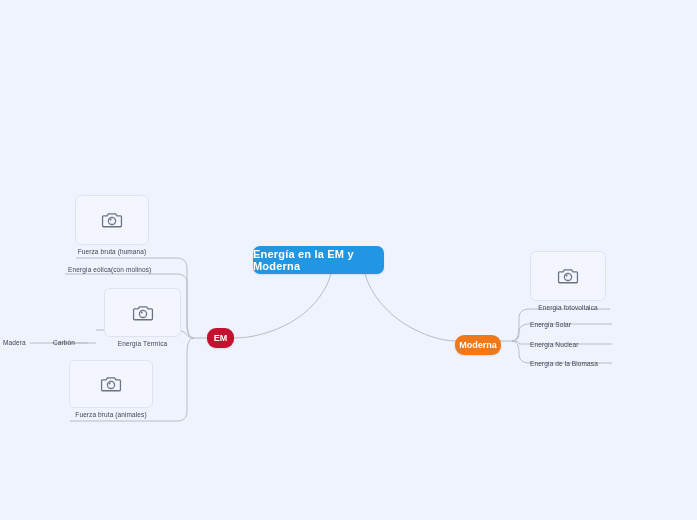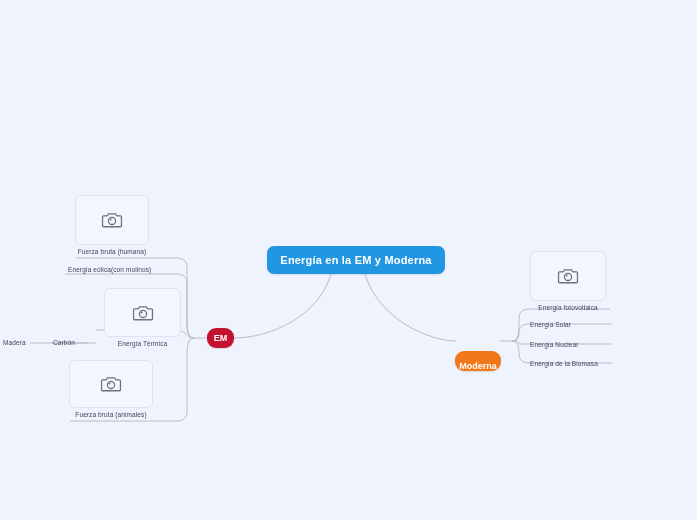--- a/index.html
+++ b/index.html
@@ -128,29 +128,29 @@
       <path d="M 88 343 C 82 343 80 343 76 343 L 52 343"></path>
 
       <path d="M 500 341 L 512 341"></path>
       <path d="M 512 341 C 518 341 519 333 519 324 L 519 318 C 519 312 523 309 529 309 L 610 309"></path>
       <path d="M 512 341 C 518 341 519 337 519 332 C 519 327 523 324 529 324 L 612 324"></path>
       <path d="M 512 341 C 518 341 519 342 519 344 L 519 344 C 519 344 523 344 529 344 L 612 344"></path>
       <path d="M 512 341 C 518 341 519 348 519 354 C 519 360 523 363 529 363 L 612 363"></path>
     </g>
   </svg>
 
-  <div class="node root-node" style="left:267px; top:246px; width:178px; height:28px;">
+  <div class="node root-node" style="left:253px; top:246px; width:131px; height:28px;">
     <span>Energía en la EM y Moderna</span>
   </div>
 
   <div class="node pill pill-em" style="left:207px; top:328px; width:27px; height:20px;">
     <span>EM</span>
   </div>
 
-  <div class="node pill pill-moderna" style="left:455px; top:351px; width:46px; height:20px;align-items:flex-end;">
+  <div class="node pill pill-moderna" style="left:455px; top:335px; width:46px; height:20px;">
     <span>Moderna</span>
   </div>
 
   <div class="node img-node" style="left:75px; top:195px; width:74px;">
     <div class="img-frame" style="width:74px; height:50px;">
       <span class="cam-icon">
         <svg width="22" height="18" viewBox="0 0 24 20" fill="none" stroke="#6b7280" stroke-width="1.4" stroke-linejoin="round">
           <path d="M2.5 5.5h4l1.6-2.4h7.8L17.5 5.5h4a1 1 0 0 1 1 1v10a1 1 0 0 1-1 1h-19a1 1 0 0 1-1-1v-10a1 1 0 0 1 1-1z"></path>
           <circle cx="12" cy="11" r="4"></circle>
           <circle cx="10.5" cy="9.5" r="1.1" fill="#6b7280" stroke="none"></circle>

